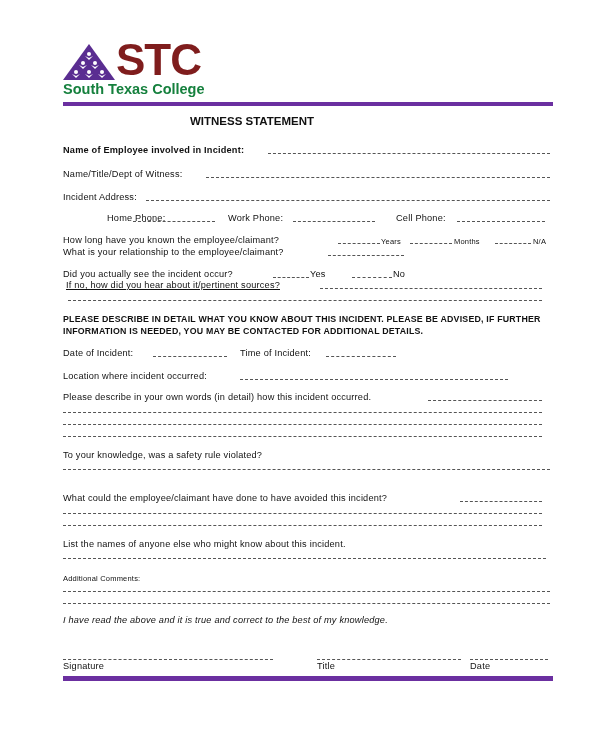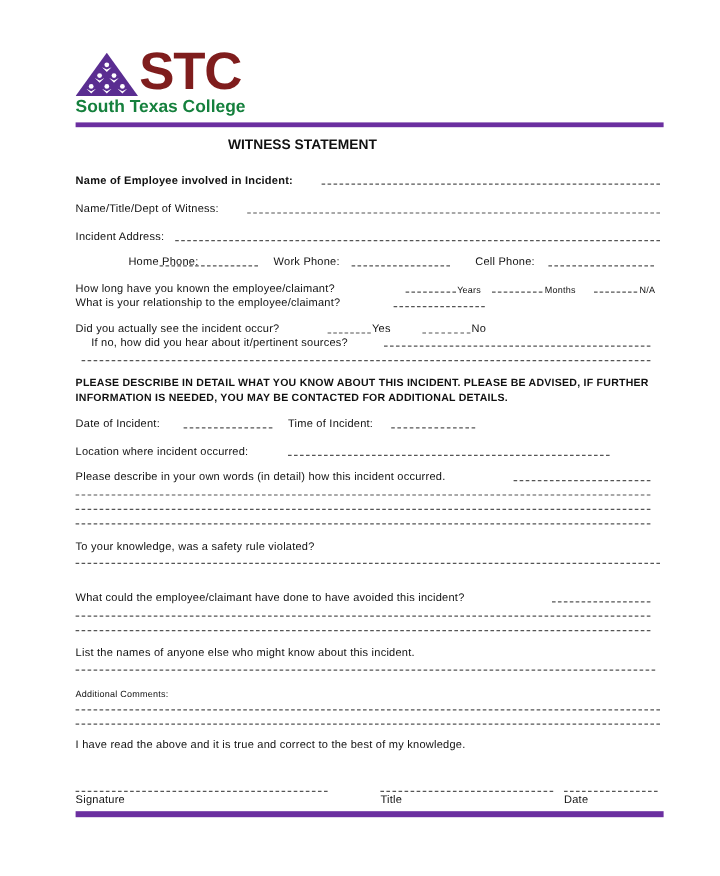--- a/index.html
+++ b/index.html
@@ -72,21 +72,21 @@
 
 <div class="abs line" style="left:63px; top:247px;">What is your relationship to the employee/claimant?</div>
 <div class="abs rule" style="left:328px; width:76px; top:255px;"></div>
 
 <div class="abs line" style="left:63px; top:269px;">Did you actually see the incident occur?</div>
 <div class="abs rule" style="left:273px; width:36px; top:277px;"></div>
 <div class="abs line" style="left:310px; top:269px;">Yes</div>
 <div class="abs rule" style="left:352px; width:40px; top:277px;"></div>
 <div class="abs line" style="left:393px; top:269px;">No</div>
 
-<div class="abs line" style="left:76px; top:280px;">If no, how did you hear about it/pertinent sources?</div>
+<div class="abs line" style="left:66px; top:280px;text-decoration:underline;">If no, how did you hear about it/pertinent sources?</div>
 <div class="abs rule" style="left:320px; width:222px; top:288px;"></div>
 <div class="abs rule" style="left:68px; width:474px; top:300px;"></div>
 
 <div class="abs line bold" style="left:63px; top:314px; font-size:8.8px;">PLEASE DESCRIBE IN DETAIL WHAT YOU KNOW ABOUT THIS INCIDENT.  PLEASE BE ADVISED, IF FURTHER</div>
 <div class="abs line bold" style="left:63px; top:326px; font-size:8.8px;">INFORMATION IS NEEDED, YOU MAY BE CONTACTED FOR ADDITIONAL DETAILS.</div>
 
 <div class="abs line" style="left:63px; top:348px;">Date of Incident:</div>
 <div class="abs rule" style="left:153px; width:74px; top:356px;"></div>
 <div class="abs line" style="left:240px; top:348px;">Time of Incident:</div>
 <div class="abs rule" style="left:326px; width:70px; top:356px;"></div>
@@ -108,21 +108,21 @@
 <div class="abs rule" style="left:63px; width:479px; top:513px;"></div>
 <div class="abs rule" style="left:63px; width:479px; top:525px;"></div>
 
 <div class="abs line" style="left:63px; top:539px;">List the names of anyone else who might know about this incident.</div>
 <div class="abs rule" style="left:63px; width:483px; top:558px;"></div>
 
 <div class="abs line small" style="left:63px; top:573px;">Additional Comments:</div>
 <div class="abs rule" style="left:63px; width:487px; top:591px;"></div>
 <div class="abs rule" style="left:63px; width:487px; top:603px;"></div>
 
-<div class="abs line" style="left:63px; top:615px;">I have read the above and it is true and correct to the best of my knowledge.</div>
+<div class="abs line" style="left:63px; top:615px;font-style:italic;">I have read the above and it is true and correct to the best of my knowledge.</div>
 
 <div class="abs rule" style="left:63px; width:210px; top:659px;"></div>
 <div class="abs line" style="left:63px; top:661px;">Signature</div>
 <div class="abs rule" style="left:317px; width:144px; top:659px;"></div>
 <div class="abs line" style="left:317px; top:661px;">Title</div>
 <div class="abs rule" style="left:470px; width:78px; top:659px;"></div>
 <div class="abs line" style="left:470px; top:661px;">Date</div>
 
 <div class="abs bar" style="top:676px; height:5px;"></div>
 

